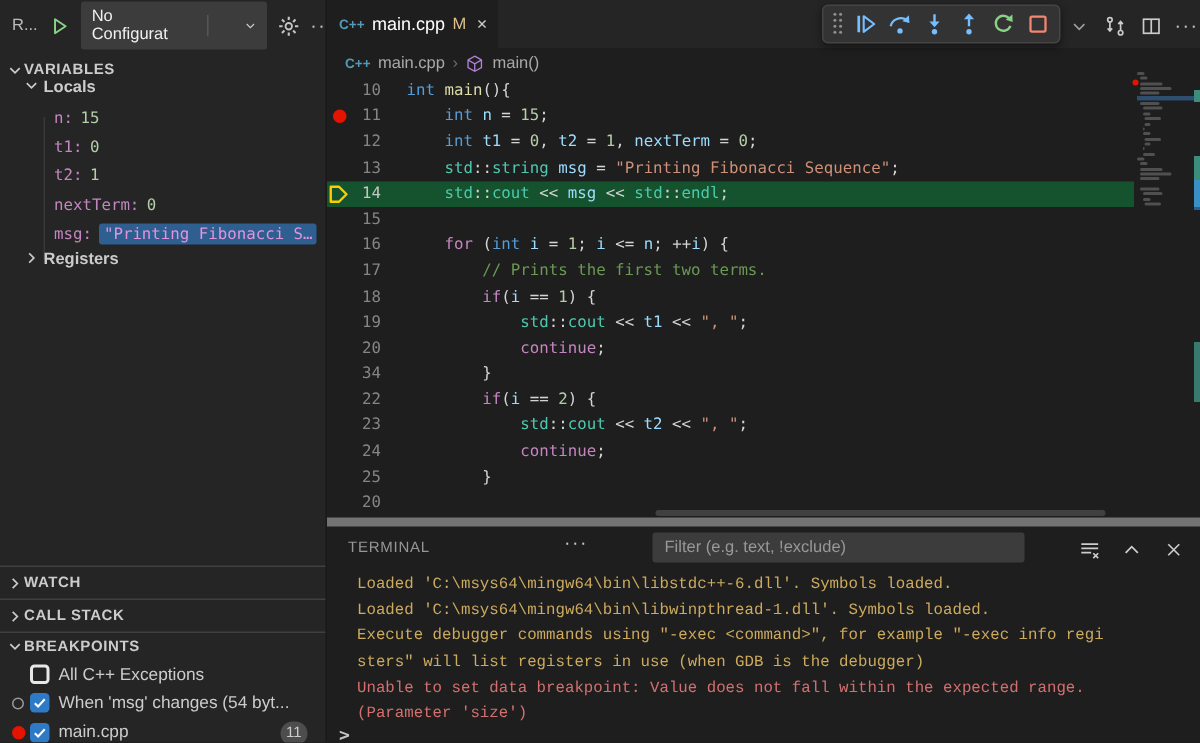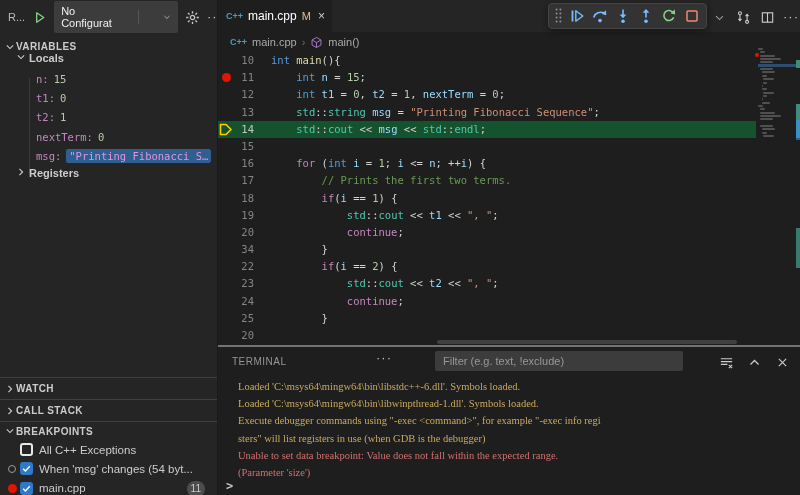--- a/index.html
+++ b/index.html
@@ -70,29 +70,29 @@
 
   #minimap{position:absolute;left:540px;top:44px;width:38px;height:120px;cursor:pointer}
   .mmbar{position:absolute;height:2px;background:#7a7a7a;opacity:.55;border-radius:1px}
   .mmred{position:absolute;left:-3px;top:9px;width:4px;height:4px;background:#e51400;border-radius:50%}
   .mmblue{position:absolute;left:0;top:20px;width:38px;height:3px;background:rgba(58,110,165,.6)}
   #ruler{position:absolute;left:578px;top:0;width:4px;height:345px}
   .rmark{position:absolute;left:0;width:4px}
   #hscroll{position:absolute;left:219px;top:340px;width:300px;height:4px;background:rgba(121,121,121,.38);border-radius:2px;cursor:pointer}
 
   
-  .panel{position:absolute;left:218px;top:345px;width:582px;height:150px;background:#1e1e1e;border-top:2px solid #737373}
+  .panel{position:absolute;left:218px;top:345px;width:582px;height:150px;background:#1e1e1e;border-top:6px solid #737373}
   .ptabs{position:absolute;top:0;left:14px;height:28px;display:flex;align-items:center;gap:16px}
   .ptab{font-size:10px;letter-spacing:.5px;color:#969696;cursor:pointer;padding:5px 0 4px}
   .ptab.active{color:#e7e7e7;border-bottom:1px solid #e7e7e7}
   .pmore{position:absolute;left:158px;top:6px}
   .filter{position:absolute;left:217px;top:4px;width:248px;height:20px;background:#3c3c3c;border:none;border-radius:2px;color:#cccccc;font-size:11px;padding:0 8px;outline:none;font-family:"Liberation Sans","DejaVu Sans",sans-serif}
   .filter::placeholder{color:#989898}
   .picons{position:absolute;right:8px;top:5px;display:flex;gap:8px;align-items:center;color:#cccccc}
-  #console{position:absolute;top:31px;left:20px;width:552px;font-family:Liberation Serif, serif;font-size:10.5px;line-height:17.2px;white-space:pre}
+  #console{position:absolute;top:31px;left:20px;width:552px;font-family:Liberation Mono, monospace;font-size:10.5px;line-height:17.2px;white-space:pre}
   .cl-info{color:#ccaa5e}
   .cl-error{color:#d3706f}
   #prompt{position:absolute;top:132px;left:8px;color:#c5c5c5;font-family:"DejaVu Sans Mono",monospace;font-size:12px;font-weight:bold;cursor:text}
 </style>
 </head>
 <body>
 
 <div class="sidebar">
   <div class="run-bar">
     <span class="run-title">R...</span>

